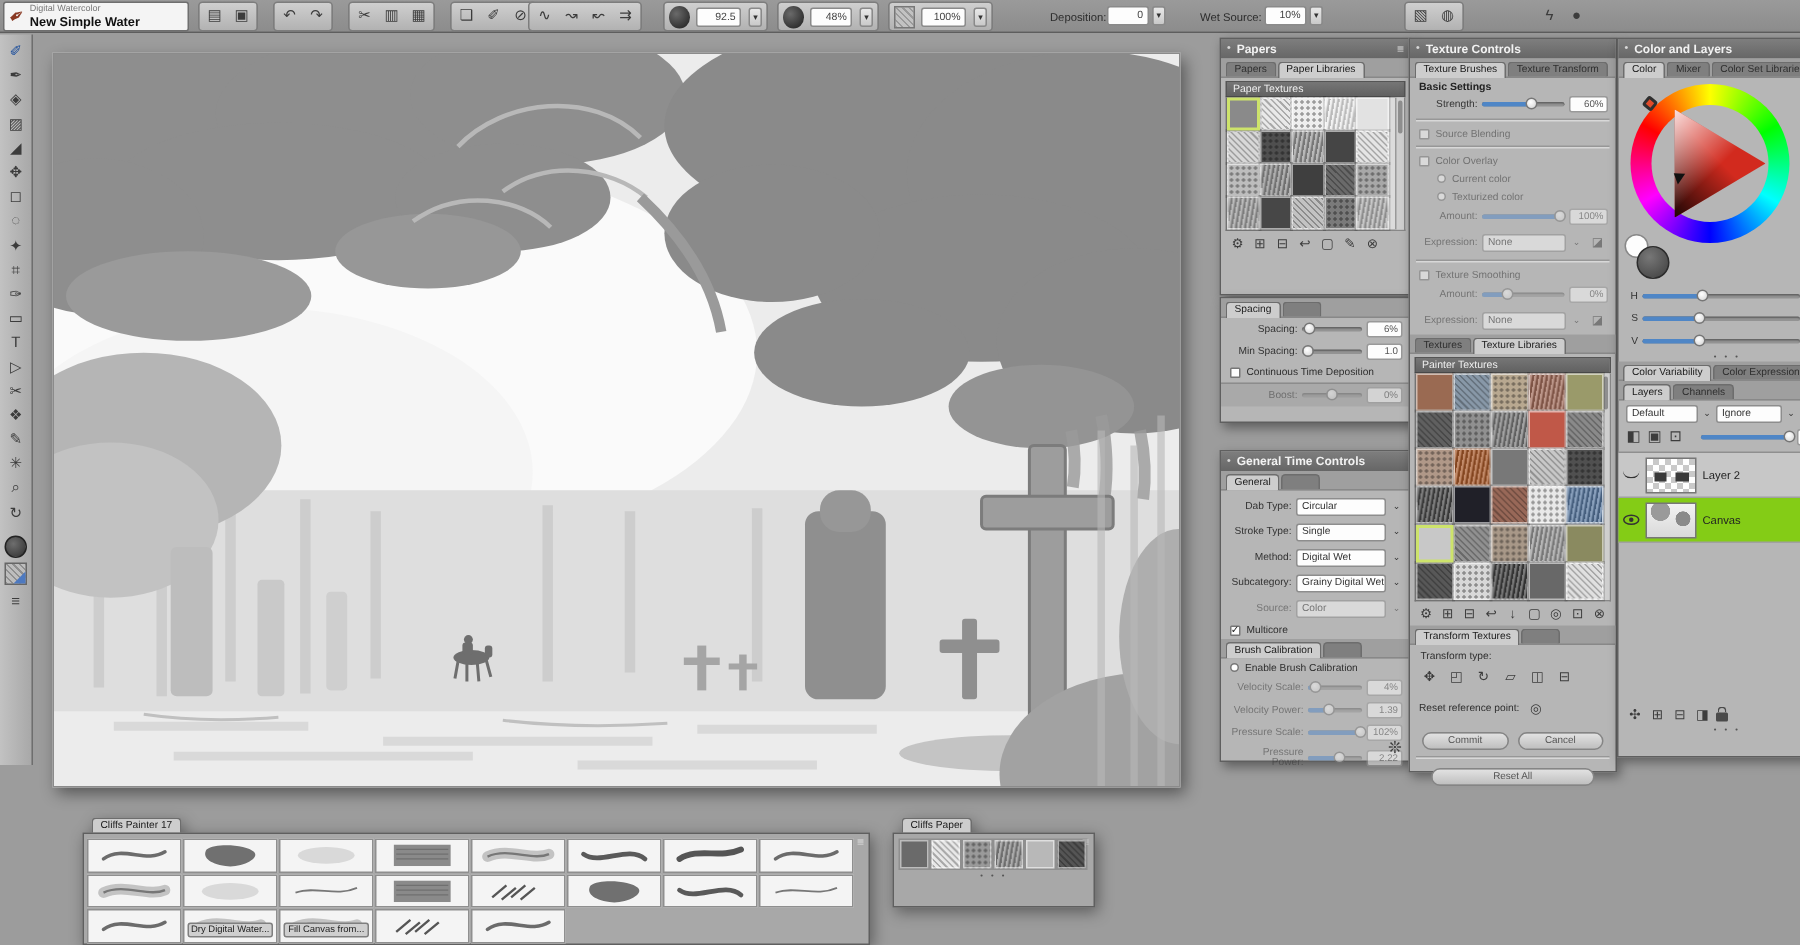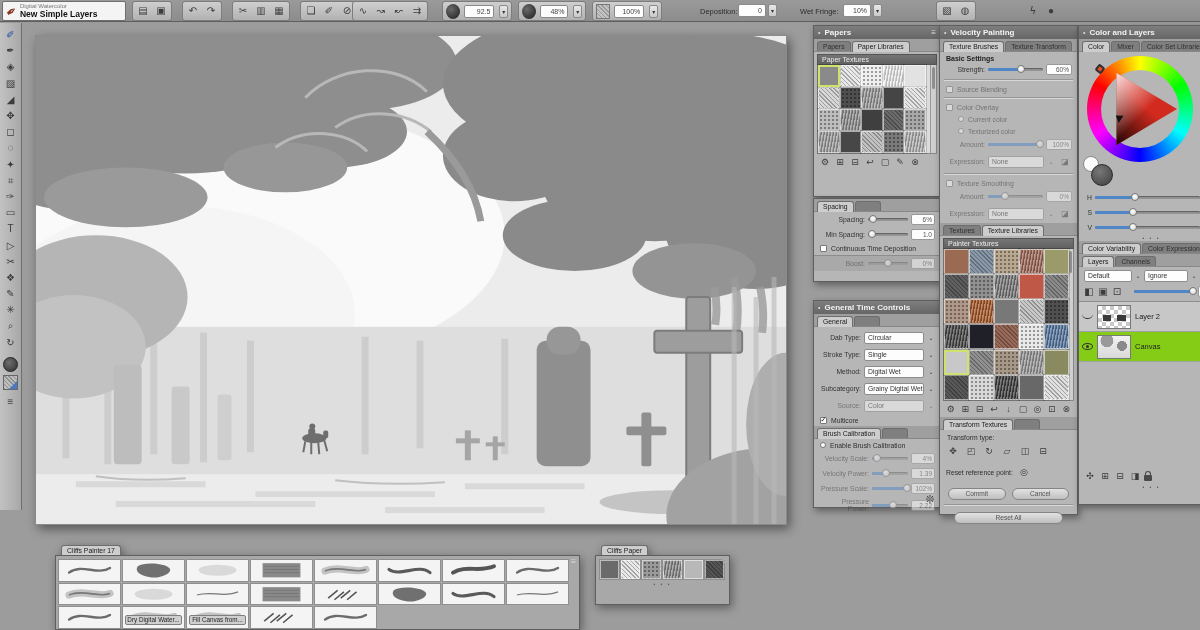--- a/index.html
+++ b/index.html
@@ -103,21 +103,21 @@
   .scroll::before{content:"";position:absolute;left:1px;top:2px;width:3px;height:22px;background:#8f8f8f;border-radius:2px}
 </style>
 </head>
 <body>
 
 <div id="topbar">
   <div id="brushbox">
     <span class="bicon">✒</span>
     <span>
       <div class="bt1">Digital Watercolor</div>
-      <div class="bt2">New Simple Layers</div>
+      <div class="bt2">New Simple Water</div>
     </span>
   </div>
   <div class="seg" style="left:132px" id="seg-file">
       <span class="ibtn">▤</span>
       <span class="ibtn">▣</span>
     </div>
   <div class="seg" style="left:182px" id="seg-edit">
       <span class="ibtn">↶</span>
       <span class="ibtn">↷</span>
     </div>
@@ -148,21 +148,21 @@
     <span class="drop">▾</span>
   </div>
   <div class="seg" style="left:592px;width:70px">
     <span class="grainsw"></span>
     <span class="valbox" style="width:31px">100%</span>
     <span class="drop">▾</span>
   </div>
   <span class="tlabel abs" style="left:700px;top:7px">Deposition:</span>
   <span class="valbox abs" style="left:738px;top:4px;width:28px">0</span>
   <span class="drop abs" style="left:767px;top:4px">▾</span>
-  <span class="tlabel abs" style="left:800px;top:7px">Wet Fringe:</span>
+  <span class="tlabel abs" style="left:800px;top:7px">Wet Source:</span>
   <span class="valbox abs" style="left:843px;top:4px;width:28px">10%</span>
   <span class="drop abs" style="left:872px;top:4px">▾</span>
   <div class="seg" style="left:936px" id="seg-right">
       <span class="ibtn">▧</span>
       <span class="ibtn">◍</span>
     </div>
   <div class="seg" style="left:1022px;background:none;border-color:transparent" id="seg-right2">
       <span class="ibtn">ϟ</span>
       <span class="ibtn">●</span>
     </div>
@@ -403,21 +403,21 @@
         </span>
         <span class="sval" style="width: 24px;">2.22</span>
       </div>
     </div>
   <span class="ibtn abs" style="right:3px;bottom:1px;font-size:11px">❊</span>
 </div>
 
 <div class="panel" style="left:939px;top:25px;width:139px;height:490px">
   <div class="phead">
     <span class="hdot">•</span>
-    <span>Velocity Painting</span>
+    <span>Texture Controls</span>
   </div>
   <div class="tabrow" id="tp-tabs">
       <span class="tab active">Texture Brushes</span>
       <span class="tab">Texture Transform</span>
     </div>
   <div style="font-size:7px;font-weight:bold;color:#222;padding:3px 6px 0">Basic Settings</div>
   <div id="tp-strength">
       <div class="srow">
         <span class="slab" style="width: 40px;">Strength:</span>
         <span class="strack">

